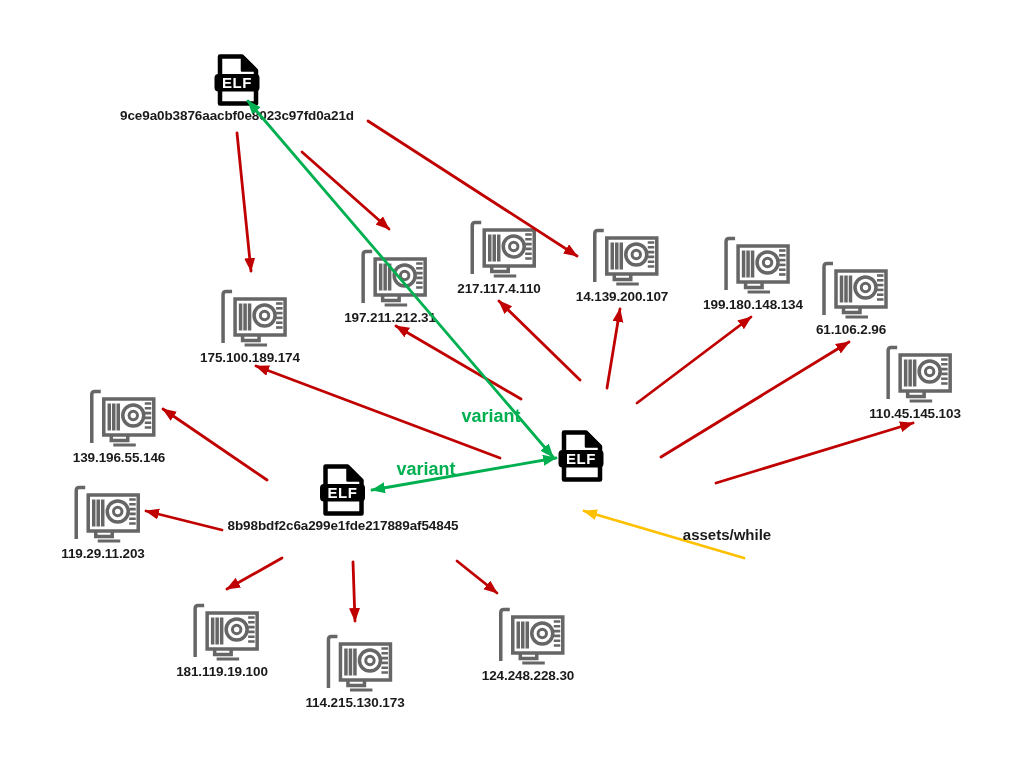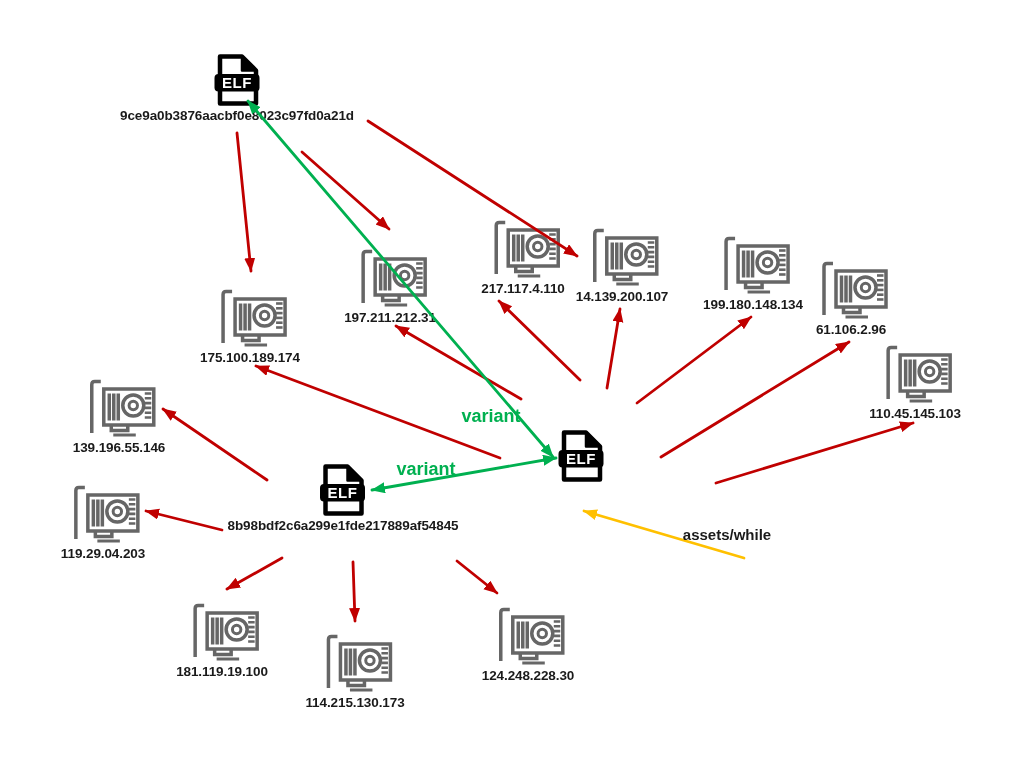--- a/index.html
+++ b/index.html
@@ -112,21 +112,21 @@
           <line x1="64" y1="27.1" x2="70.5" y2="27.1" stroke-width="2.6"></line>
           <line x1="64" y1="31.9" x2="70.5" y2="31.9" stroke-width="2.6"></line>
           <line x1="64" y1="36.7" x2="70.5" y2="36.7" stroke-width="2.6"></line>
           <line x1="64" y1="41.5" x2="70.5" y2="41.5" stroke-width="2.6"></line>
           <path d="M30.5 49 V54.5 H47 V49"></path>
           <line x1="32.5" y1="59" x2="55" y2="59" stroke-width="3"></line>
         </g>
       </svg>
       <div class="node-label">175.100.189.174</div>
     </div>
-    <div class="node node-nic" style="left: 119px; top: 376px;">
+    <div class="node node-nic" style="left: 119px; top: 386px;">
       <svg width="76" height="62" viewBox="0 0 76 62">
         <g fill="none" stroke="#666666" stroke-width="3.5">
           <path d="M20 5.5 H14 Q11 5.5 11 8.5 V57"></path>
           <rect x="23" y="13" width="50" height="36"></rect>
           <line x1="28.5" y1="17.5" x2="28.5" y2="44.5"></line>
           <line x1="33" y1="17.5" x2="33" y2="44.5"></line>
           <line x1="37.5" y1="17.5" x2="37.5" y2="44.5"></line>
           <circle cx="52.5" cy="29.5" r="10.5"></circle>
           <circle cx="52.5" cy="29.5" r="4.2" stroke-width="3"></circle>
           <line x1="64" y1="17.5" x2="70.5" y2="17.5" stroke-width="2.6"></line>
@@ -154,21 +154,21 @@
           <line x1="64" y1="17.5" x2="70.5" y2="17.5" stroke-width="2.6"></line>
           <line x1="64" y1="22.3" x2="70.5" y2="22.3" stroke-width="2.6"></line>
           <line x1="64" y1="27.1" x2="70.5" y2="27.1" stroke-width="2.6"></line>
           <line x1="64" y1="31.9" x2="70.5" y2="31.9" stroke-width="2.6"></line>
           <line x1="64" y1="36.7" x2="70.5" y2="36.7" stroke-width="2.6"></line>
           <line x1="64" y1="41.5" x2="70.5" y2="41.5" stroke-width="2.6"></line>
           <path d="M30.5 49 V54.5 H47 V49"></path>
           <line x1="32.5" y1="59" x2="55" y2="59" stroke-width="3"></line>
         </g>
       </svg>
-      <div class="node-label">119.29.04.203</div>
+      <div class="node-label">119.29.11.203</div>
     </div>
     <div class="node node-nic" style="left: 390px; top: 246px;">
       <svg width="76" height="62" viewBox="0 0 76 62">
         <g fill="none" stroke="#666666" stroke-width="3.5">
           <path d="M20 5.5 H14 Q11 5.5 11 8.5 V57"></path>
           <rect x="23" y="13" width="50" height="36"></rect>
           <line x1="28.5" y1="17.5" x2="28.5" y2="44.5"></line>
           <line x1="33" y1="17.5" x2="33" y2="44.5"></line>
           <line x1="37.5" y1="17.5" x2="37.5" y2="44.5"></line>
           <circle cx="52.5" cy="29.5" r="10.5"></circle>
@@ -178,21 +178,21 @@
           <line x1="64" y1="27.1" x2="70.5" y2="27.1" stroke-width="2.6"></line>
           <line x1="64" y1="31.9" x2="70.5" y2="31.9" stroke-width="2.6"></line>
           <line x1="64" y1="36.7" x2="70.5" y2="36.7" stroke-width="2.6"></line>
           <line x1="64" y1="41.5" x2="70.5" y2="41.5" stroke-width="2.6"></line>
           <path d="M30.5 49 V54.5 H47 V49"></path>
           <line x1="32.5" y1="59" x2="55" y2="59" stroke-width="3"></line>
         </g>
       </svg>
       <div class="node-label">197.211.212.31</div>
     </div>
-    <div class="node node-nic" style="left: 523px; top: 217px;">
+    <div class="node node-nic" style="left: 499px; top: 217px;">
       <svg width="76" height="62" viewBox="0 0 76 62">
         <g fill="none" stroke="#666666" stroke-width="3.5">
           <path d="M20 5.5 H14 Q11 5.5 11 8.5 V57"></path>
           <rect x="23" y="13" width="50" height="36"></rect>
           <line x1="28.5" y1="17.5" x2="28.5" y2="44.5"></line>
           <line x1="33" y1="17.5" x2="33" y2="44.5"></line>
           <line x1="37.5" y1="17.5" x2="37.5" y2="44.5"></line>
           <circle cx="52.5" cy="29.5" r="10.5"></circle>
           <circle cx="52.5" cy="29.5" r="4.2" stroke-width="3"></circle>
           <line x1="64" y1="17.5" x2="70.5" y2="17.5" stroke-width="2.6"></line>

